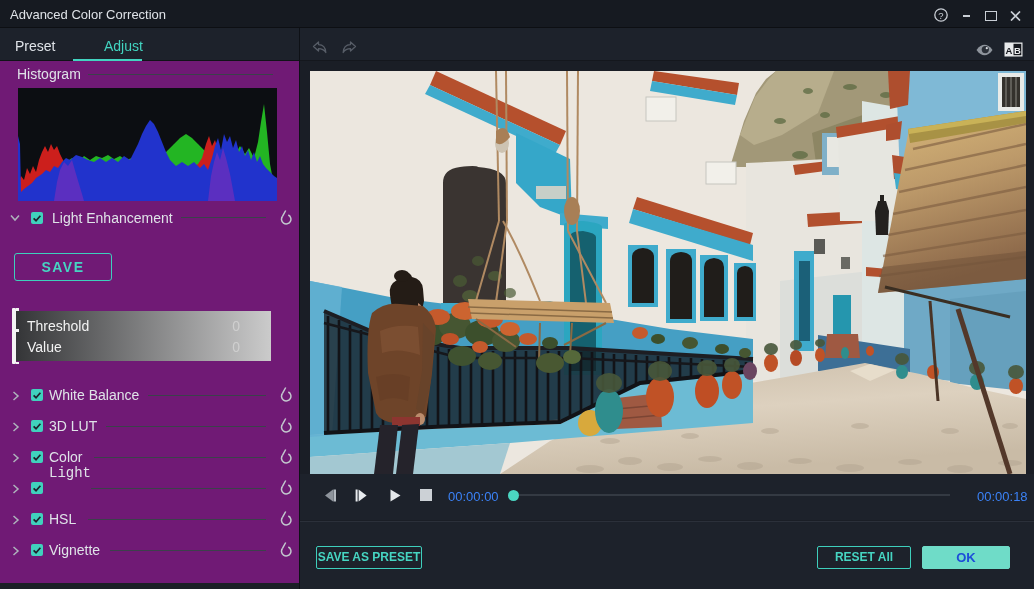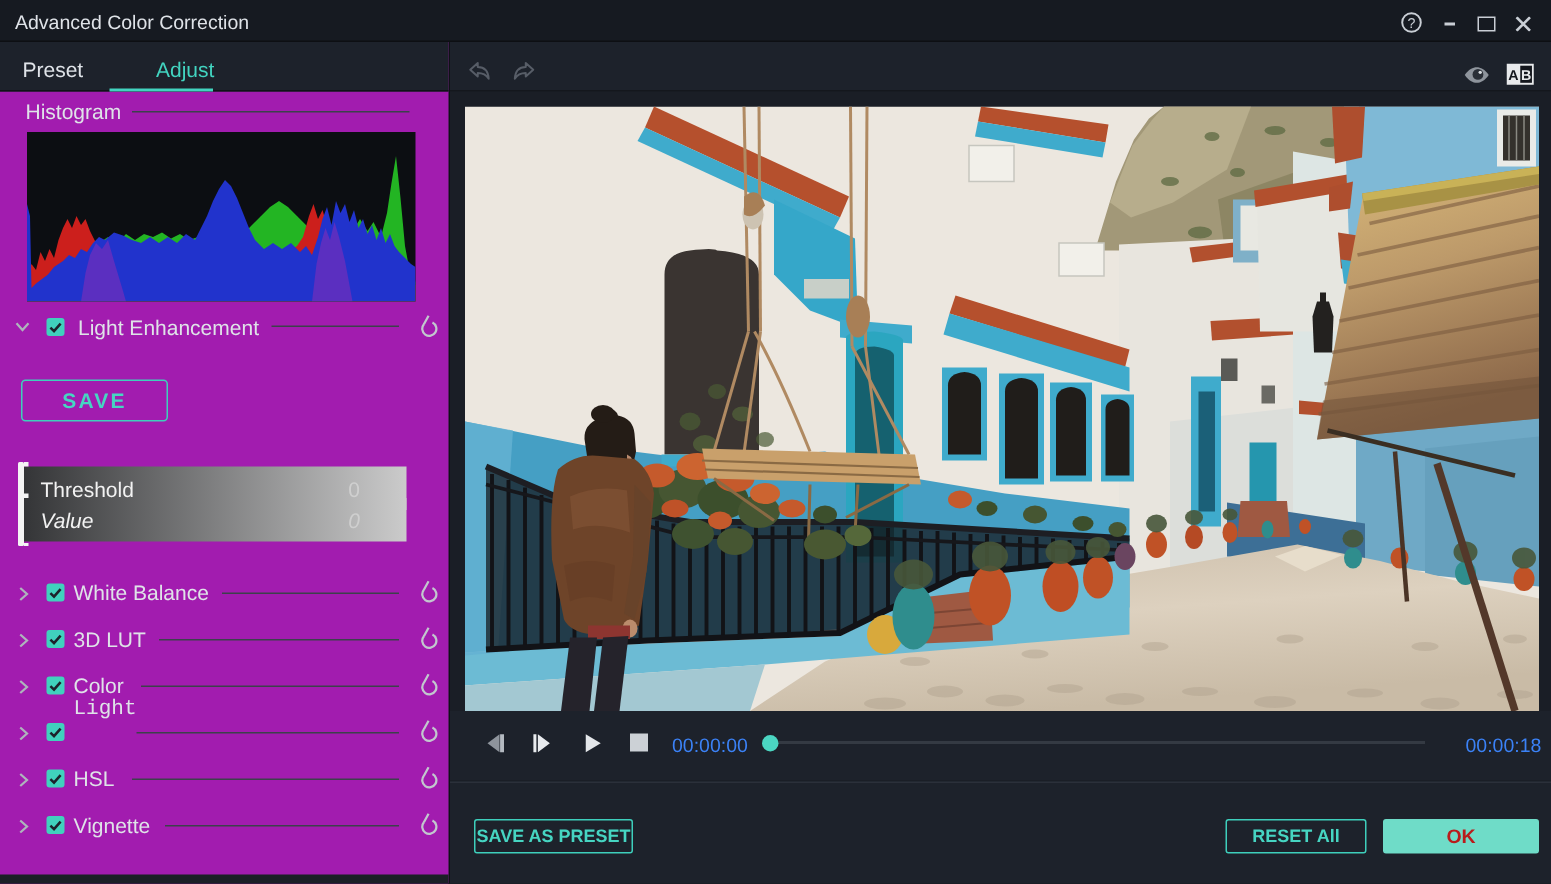--- a/index.html
+++ b/index.html
@@ -5,21 +5,21 @@
   * { margin:0; padding:0; box-sizing:border-box; }
   html,body { width:1034px; height:589px; overflow:hidden; background:#1a1e26; }
   body { font-family:"Liberation Sans", sans-serif; position:relative; }
   .abs { position:absolute; }
 
   
   #titlebar { left:0; top:0; width:1034px; height:28px; background:#161a21; border-bottom:1px solid #0d0f13; }
   #titletext { left:10px; top:7px; font-size:13px; color:#dfe3e8; }
 
   
-  #leftpanel { left:0; top:28px; width:299px; height:561px; background:#a21caf; }
+  #leftpanel { left:0; top:28px; width:299px; height:561px; background:#701a75; }
   #tabrow { left:0; top:0; width:299px; height:33px; background:#1d222b; border-bottom:1px solid #101318; }
   .tab { top:10px; font-size:14px; color:#dfe3e8; }
   #tabline { left:73px; top:31px; width:69px; height:2px; background:#42d4c0; }
   #histlabel { left:17px; top:38px; font-size:14px; color:#dfe3e8; }
   .hline { height:1px; background:#3c414b; }
   #histbox { left:18px; top:60px; width:259px; height:113px; background:#0c0e12; }
 
   .rowlabel { font-size:14px; color:#dfe3e8; }
   .checkbox { width:12px; height:12px; background:#40d1bd; border-radius:2px; }
 
@@ -88,21 +88,21 @@
 <div class="rowlabel abs" style="left:52px; top:210px;">Light Enhancement</div>
 <div class="hline abs" style="left:181px; top:217px; width:85px;"></div>
 
 <div id="autobtn" class="abs">SAVE</div>
 
 <div class="slider abs" style="top:291px;margin-top:20px;">
   <div class="handle"></div>
   <span class="sliderlabel">Threshold</span>
     <span class="sliderval">0</span>
 </div>
-<div class="slider abs" style="top:332px;font-style:italic;">
+<div class="slider abs" style="top:332px;">
   <div class="handle"></div>
   <span class="sliderlabel">Value</span>
     <span class="sliderval">0</span>
 </div>
 
 <div id="rows">
 <svg class="abs" style="left:11px; top:390px;" width="10" height="12" viewBox="0 0 10 12">
       <path d="M2.5 2 L7 6 L2.5 10" fill="none" stroke="#aeb4bc" stroke-width="1.5"></path>
     </svg>
 <div class="checkbox abs" style="left:31px; top:389px;">
@@ -508,13 +508,13 @@
 </svg>
 <div class="abs" style="left:420px; top:489px; width:12px; height:12px; background:#ccd1d6;"></div>
 <div class="ttime abs" style="left:448px; top:489px;">00:00:00</div>
 <div class="abs" style="left:519px; top:494px; width:431px; height:2px; background:#343a43;"></div>
 <div class="abs" style="left:508px; top:490px; width:11px; height:11px; border-radius:50%; background:#4bd6c2;"></div>
 <div class="ttime abs" style="left:977px; top:489px;">00:00:18</div>
 
 <div id="botbar" class="abs"></div>
 <div class="btn abs" style="left:316px; top:546px; width:106px;">SAVE AS PRESET</div>
 <div class="btn abs" style="left:817px; top:546px; width:94px;">RESET All</div>
-<div class="btn abs" style="left:922px; top:546px; width:104px; background:#6fdcc8; border-color:#6fdcc8; color:#b91c1c; font-size:13px;">OK</div>
+<div class="btn abs" style="left:922px; top:546px; width:88px; background:#6fdcc8; border-color:#6fdcc8; color:#1d4ed8; font-size:13px;">OK</div>
 
 </body></html>

